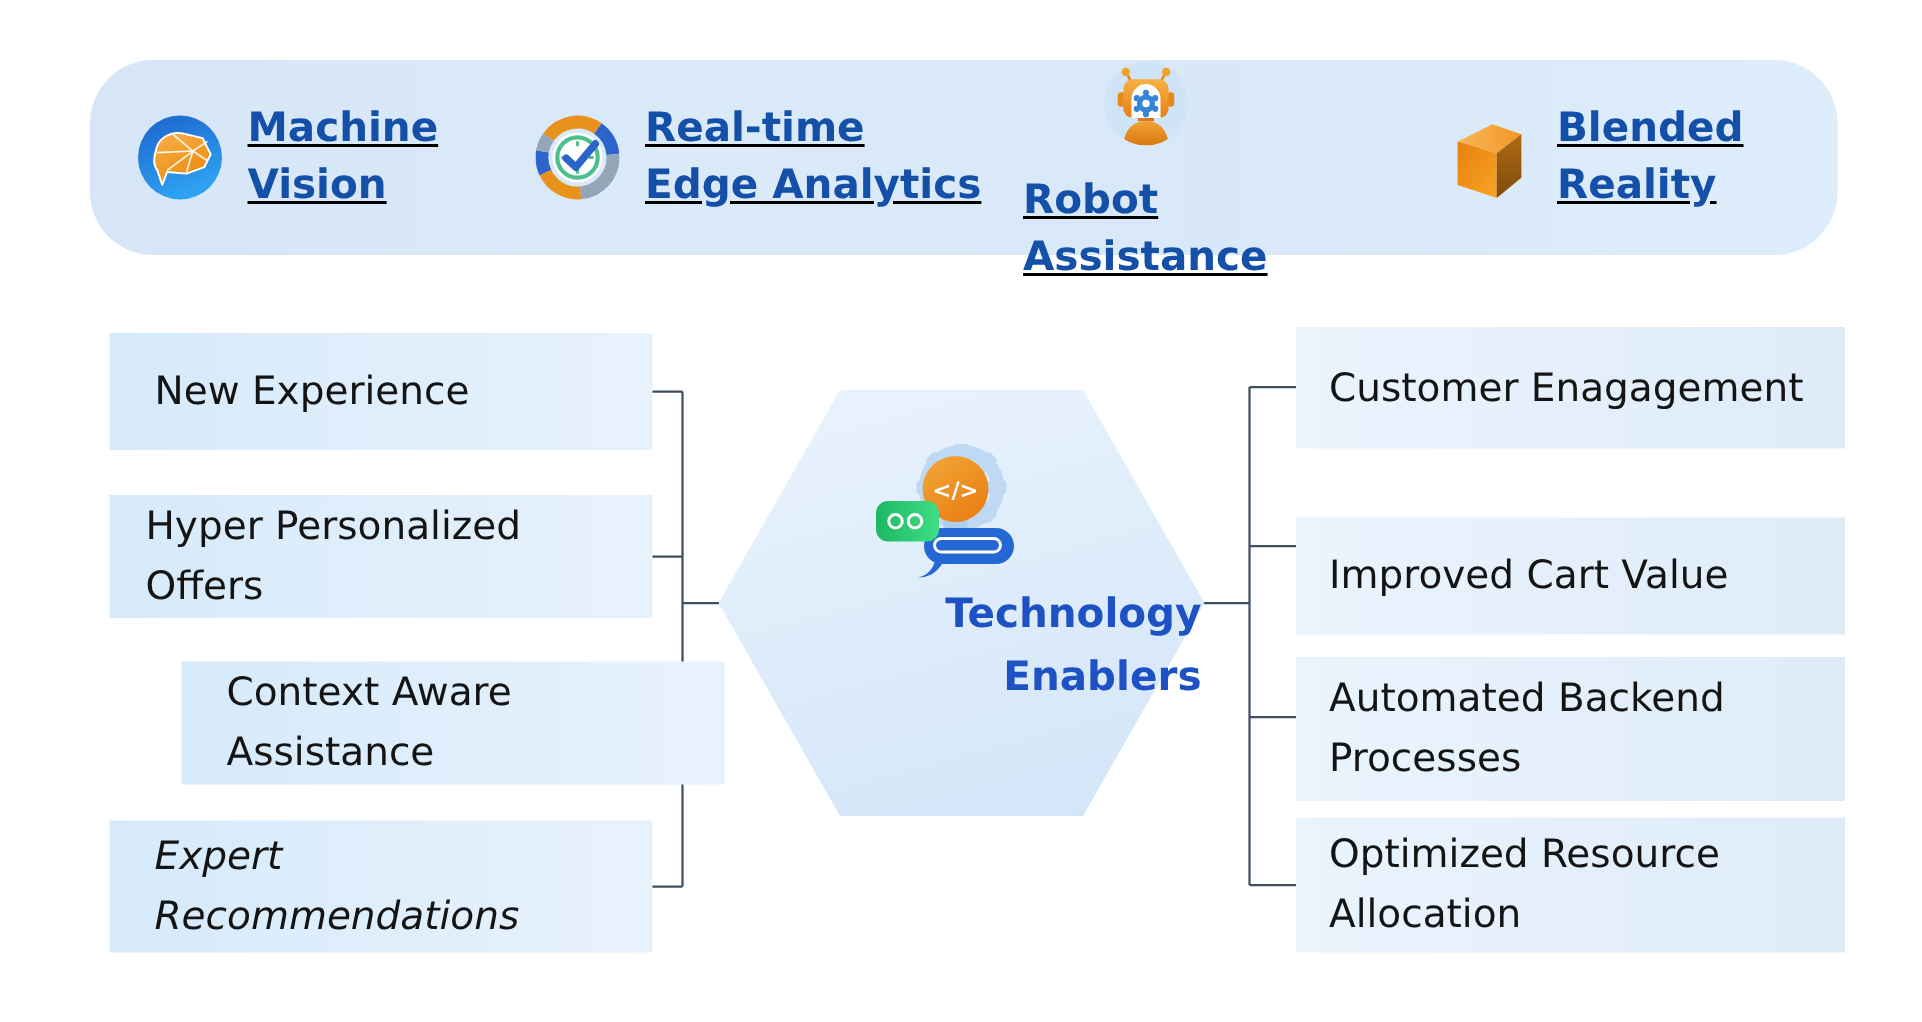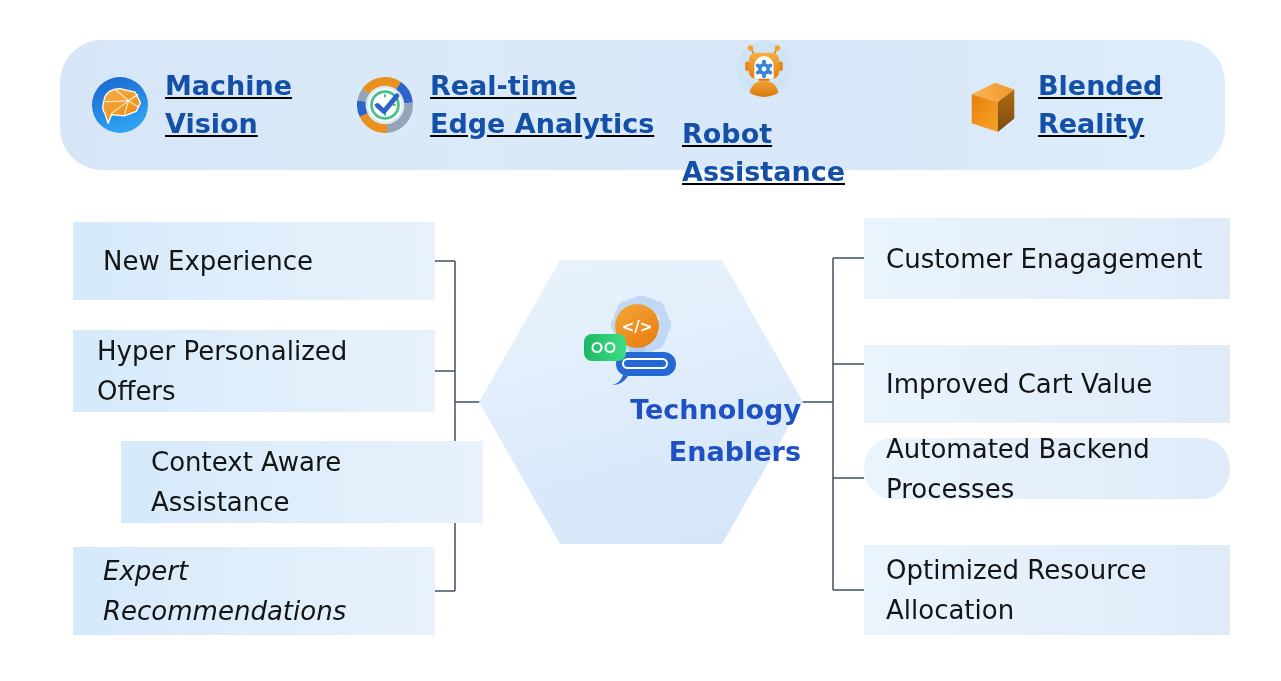--- a/index.html
+++ b/index.html
@@ -18,21 +18,21 @@
   .box{position:absolute;display:flex;align-items:center;
        font-size:26px;line-height:40px;color:#141414;white-space:pre-line;
        font-family:"DejaVu Sans","Liberation Sans",sans-serif;}
   .box-left{left:73px;width:362px;padding-left:30px;box-sizing:border-box;
             background:linear-gradient(90deg,#d6eafa 0%,#e8f2fc 100%);}
   .box-right{left:864px;width:366px;padding-left:22px;box-sizing:border-box;
              background:linear-gradient(90deg,#e9f4fd 0%,#e0ebfa 100%);}
   .lb1{top:222px;height:78px;} .lb2{top:330px;height:82px;padding-left:24px;}
   .lb3{top:441px;height:82px;margin-left:48px;} .lb4{top:547px;height:88px;font-style:italic;}
   .rb1{top:218px;height:81px;} .rb2{top:325px;height:78px;margin-top:20px;}
-  .rb3{top:438px;height:61px;border-radius:29px;} .rb4{top:545px;height:90px;}
+  .rb3{top:438px;height:96px;} .rb4{top:545px;height:90px;}
 
   
   .connectors{position:absolute;left:0;top:0;width:1281px;height:681px;pointer-events:none;}
 
   
   .hexagon{position:absolute;left:479px;top:260px;width:324px;height:284px;
            clip-path:polygon(0% 50%,25% 0%,75% 0%,100% 50%,75% 100%,25% 100%);
            background:linear-gradient(165deg,#eaf3fd 0%,#d2e5f8 100%);}
   .center-icon{position:absolute;left:583px;top:296px;width:100px;height:92px;}
   .center-title{position:absolute;left:481px;top:389px;width:320px;text-align:right;

